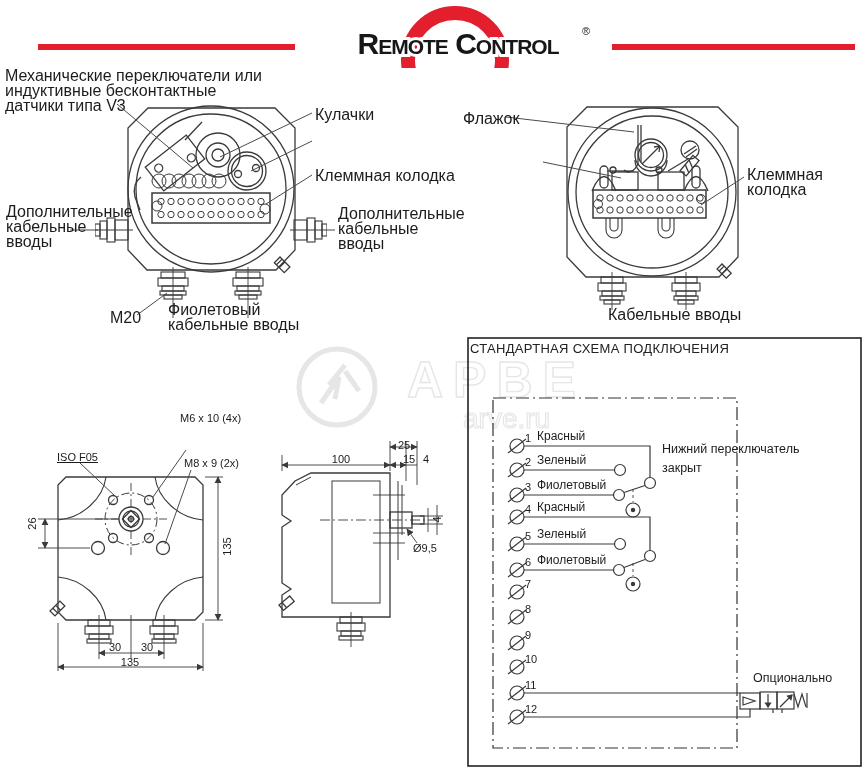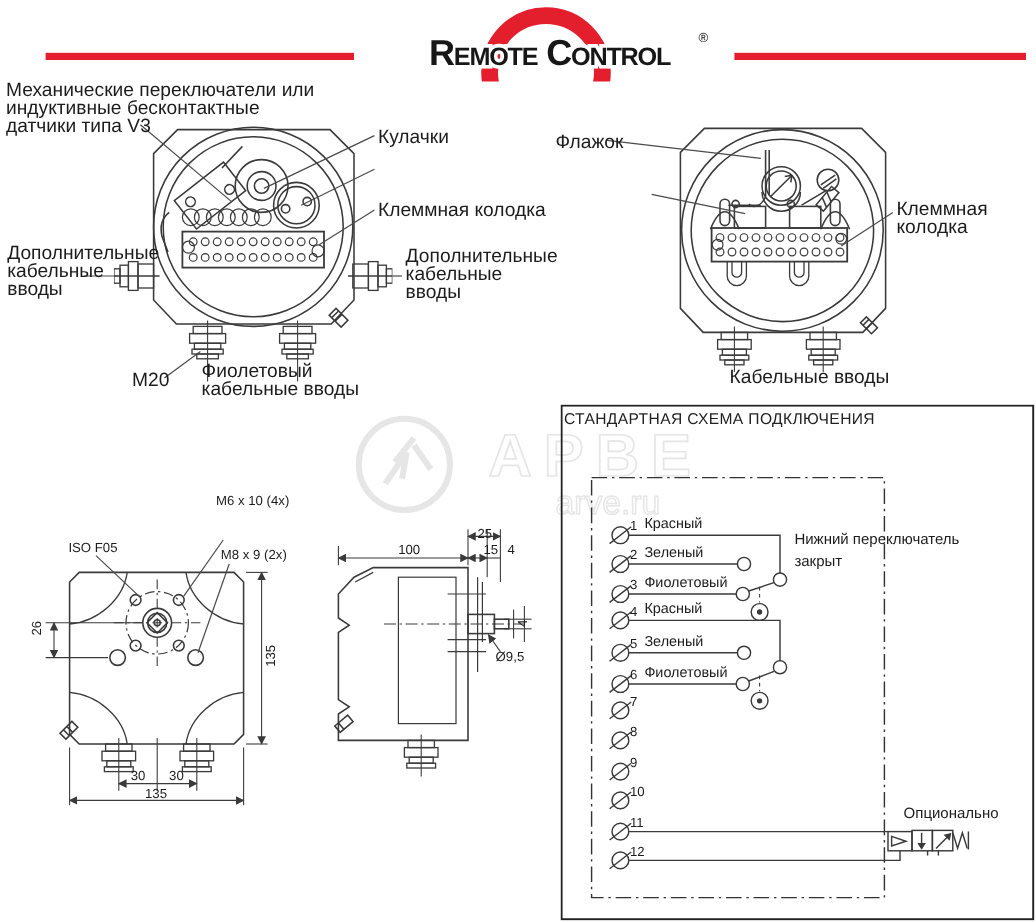--- a/index.html
+++ b/index.html
@@ -3,21 +3,21 @@
 <meta charset="utf-8">
 <style>
   html,body{margin:0;padding:0;background:#fff;}
   #canvas{position:relative;width:863px;height:768px;background:#fff;overflow:hidden;
           font-family:"Liberation Sans",sans-serif;}
   svg{position:absolute;}
   .lineart{stroke:#3a3a3a;fill:none;}
   .lbl{position:absolute;font-size:16px;line-height:15px;color:#1c1c1c;white-space:pre-line;}
   .dim{font-size:11px;}
   .rot{transform:rotate(-90deg);}
-  .ul{}
+  .ul{text-decoration:underline;}
   .ctr{text-align:center;}
   #schTitle{position:absolute;left:470px;top:341px;width:388px;text-align:left;
             font-size:13px;letter-spacing:.3px;color:#222;}
   .ann{position:absolute;font-size:12.5px;line-height:19px;color:#1c1c1c;white-space:pre-line;}
   .redbar{position:absolute;top:44px;height:6px;background:#e31e2d;}
   text.schwire{font-size:12px;fill:#1c1c1c;font-family:"Liberation Sans",sans-serif;}
   text.schnum{font-size:11px;fill:#1c1c1c;font-family:"Liberation Sans",sans-serif;}
 </style>
 </head>
 <body>

